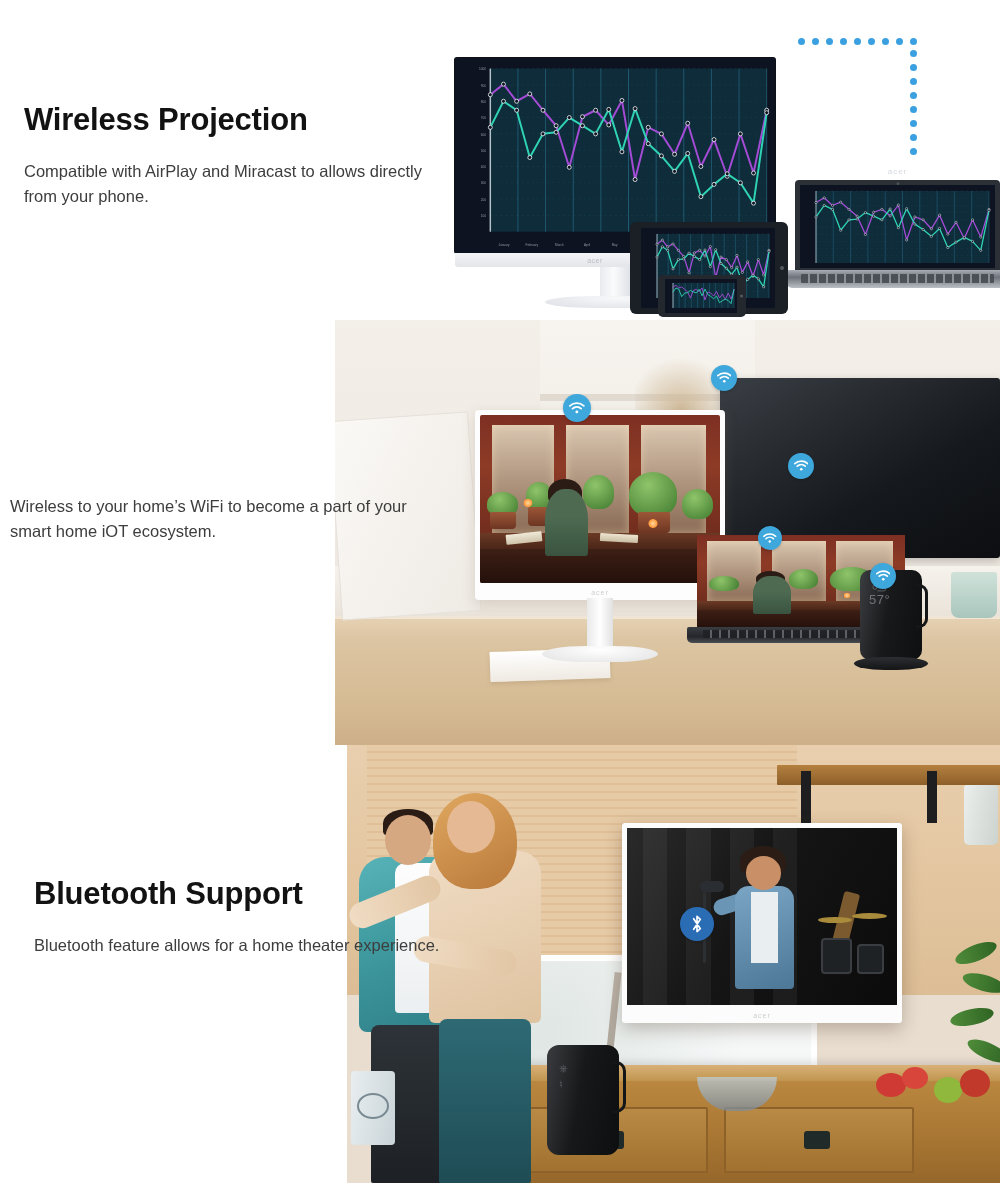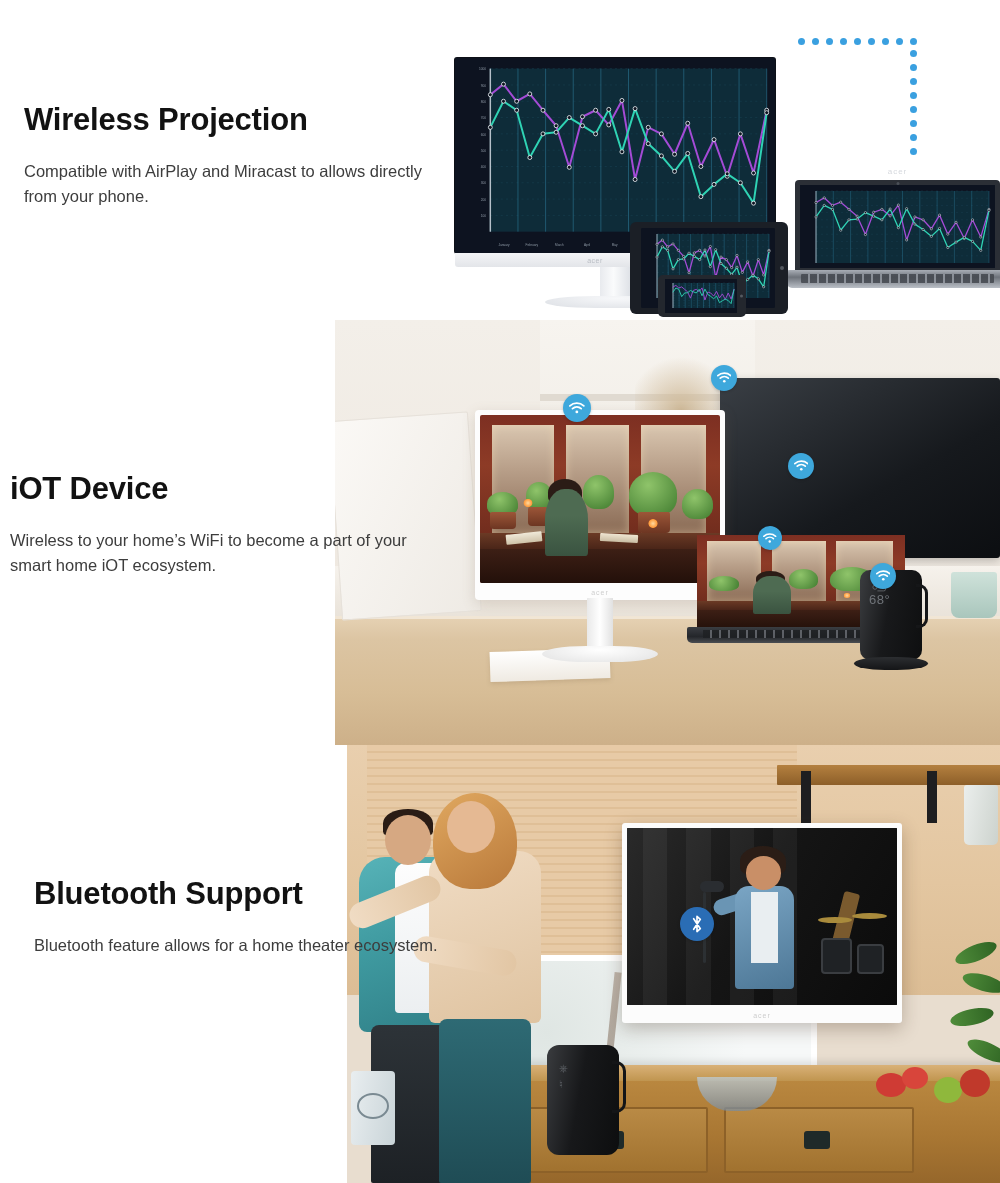--- a/index.html
+++ b/index.html
@@ -631,21 +631,20 @@
         </div>
         <div class="phome"></div>
       </div>
 
     </div>
   </section>
 
   <section class="section" id="sec-iot">
 
     <div class="copy" id="copy-iot">
-      <h2>iOT Device</h2>
       <p>Wireless to your home’s WiFi to become a part of your smart home iOT ecosystem.</p>
     </div>
 
     <div class="iot-photo">
       <div class="iot-wall"></div>
       <div class="iot-shelf-unit">
         <div class="sh" style="top:74px"></div>
         <div class="sh" style="top:158px"></div>
       </div>
       <div class="iot-dried"></div>
@@ -712,21 +711,21 @@
       </div>
 
       <div class="iot-spk">
         <div class="body">
           <div class="wicon">
             <svg viewBox="0 0 20 12" width="16" height="10" aria-hidden="true">
               <circle cx="5" cy="5" r="2.6" fill="none" stroke="#6f7378" stroke-width="1"></circle>
               <path d="M8 9.6h8a2.2 2.2 0 0 0 0-4.4 3 3 0 0 0-5.6-1" fill="none" stroke="#6f7378" stroke-width="1"></path>
             </svg>
           </div>
-          <div class="temp">68°</div>
+          <div class="temp">57°</div>
         </div>
         <div class="handle"></div>
         <div class="dock"></div>
       </div>
 
       <div id="iot-badges">
           <div class="wifi-badge" style="left: 376px; top: 45px; width: 26px; height: 26px; background: rgb(62, 168, 220);">
             <svg width="14.560000000000002" height="11.356800000000002" viewBox="0 0 18 14" aria-hidden="true">
               <path d="M1 4.4A12 12 0 0 1 17 4.4" fill="none" stroke="#fff" stroke-width="2.1" stroke-linecap="round"></path>
               <path d="M4 7.6A7.6 7.6 0 0 1 14 7.6" fill="none" stroke="#fff" stroke-width="2.1" stroke-linecap="round"></path>
@@ -762,21 +761,21 @@
             </svg>
           </div>
         </div>
     </div>
   </section>
 
   <section class="section" id="sec-bt">
 
     <div class="copy" id="copy-bt">
       <h2>Bluetooth Support</h2>
-      <p>Bluetooth feature allows for a home theater ecosystem.</p>
+      <p>Bluetooth feature allows for a home theater experience.</p>
     </div>
 
     <div class="bt-photo">
       <div class="bt-wall"></div>
       <div class="bt-blind"></div>
       <div class="bt-window">
         <div class="bt-winpane"></div>
         <div class="bt-branch"></div>
       </div>
 

